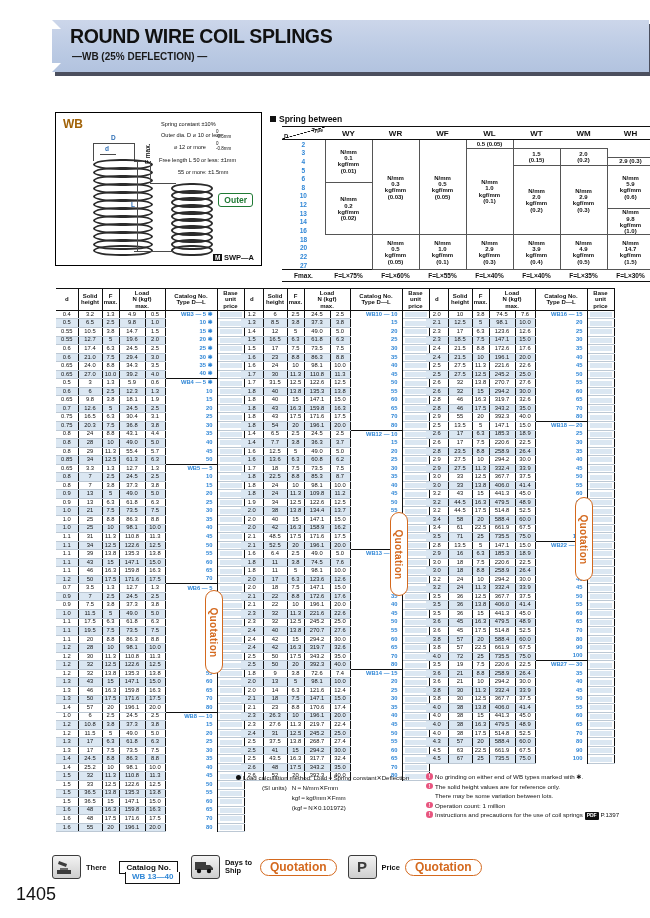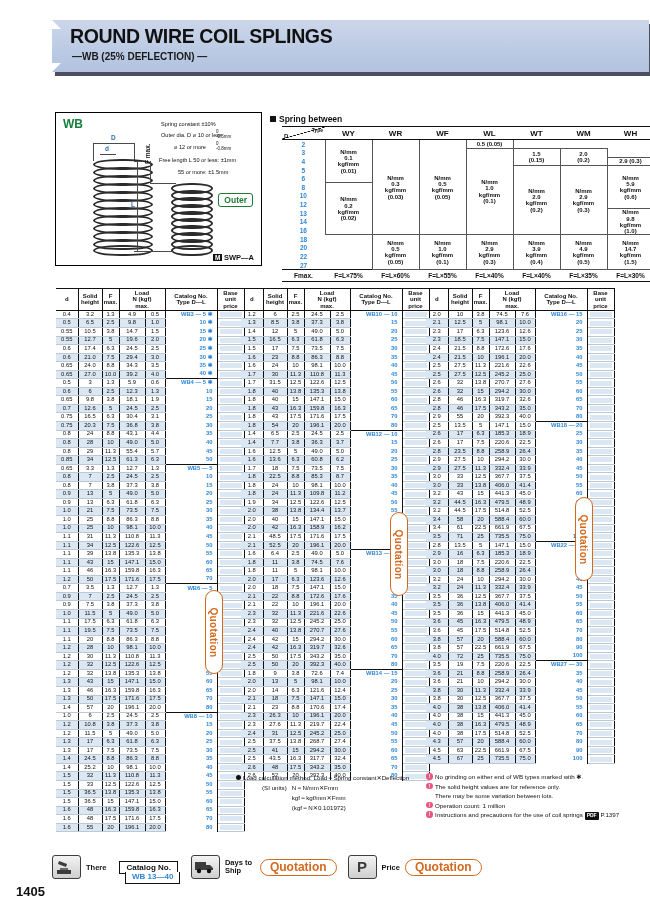--- a/index.html
+++ b/index.html
@@ -19,21 +19,21 @@
     border-left:9px solid #fff;border-bottom:9px solid transparent;}
   .hdr-title{position:absolute;left:18px;top:4px;font-size:21px;font-weight:bold;
     letter-spacing:-0.4px;color:#111;font-family:"Liberation Sans", sans-serif;
     transform:scaleX(0.93);transform-origin:left center;}
   .hdr-sub{position:absolute;left:20px;top:30px;font-size:10.5px;font-weight:bold;color:#1a1a1a;
     transform:scaleX(0.95);transform-origin:left center;}
 
   
   .diag{position:absolute;left:55px;top:112px;width:205px;height:152px;
     border:1px solid #000;background:#fff;}
-  .diag-wb{position:absolute;left:7px;top:4px;font-size:12px;font-weight:bold;color:#15803d;}
+  .diag-wb{position:absolute;left:7px;top:4px;font-size:12px;font-weight:bold;color:#a16207;}
   .spr-big{position:absolute;left:37px;top:46px;width:60px;height:92px;}
   .spr-sm{position:absolute;left:115px;top:70px;width:42px;height:68px;}
   .coil{position:absolute;left:0;right:0;height:7px;
     border:2px solid #2b2b2b;border-radius:50%/55%;background:transparent;}
   .diag-lbl{position:absolute;font-size:6.5px;font-weight:bold;color:#111;}
   .dim-line{position:absolute;background:#4a4a4a;}
   .rohs{position:absolute;right:8px;top:80px;border:1.4px solid #1f7a34;color:#1f7a34;
     font-size:8.5px;font-weight:bold;border-radius:3px;padding:1px 5px;background:#fff;}
   .swp{position:absolute;right:7px;bottom:3px;font-size:7.5px;font-weight:bold;color:#111;}
   .swp b{background:#111;color:#fff;padding:0 1.5px;font-size:6.5px;}
@@ -99,21 +99,21 @@
   
   .bb{position:absolute;left:52px;top:855px;display:flex;align-items:center;gap:5px;}
   .bb-ic{width:27px;height:22px;border:1.6px solid #3c3c3c;border-radius:3px;
     background:linear-gradient(180deg,#f3f3f3,#cfcfcf);position:relative;}
   .bb-lbl{font-size:7.5px;font-weight:bold;color:#111;}
   .cat-box{border:1.3px solid #111;background:#fff;padding:1px 6px;text-align:center;}
   .cat-box .t{font-size:8px;font-weight:bold;}
   .cat-box .v{font-size:8px;font-weight:bold;color:#2f86d6;}
   .quot-h{border:1.6px solid #d4691e;border-radius:9px;color:#d4691e;font-weight:bold;
     font-size:12px;padding:0px 9px 1px;background:#fff;}
-  .pageno{position:absolute;left:16px;top:884px;font-size:13px;font-weight:bold;}
+  .pageno{position:absolute;left:16px;top:884px;font-size:18px;font-weight:normal;}
   .sidebar{position:absolute;left:0;top:0;width:36px;height:918px;background:#fff;}
 </style>
 </head>
 <body>
 
 <div class="sidebar"></div>
 
 <div class="hdr-wrap">
   <div class="hdr-shadow"></div>
   <div class="hdr-band">

